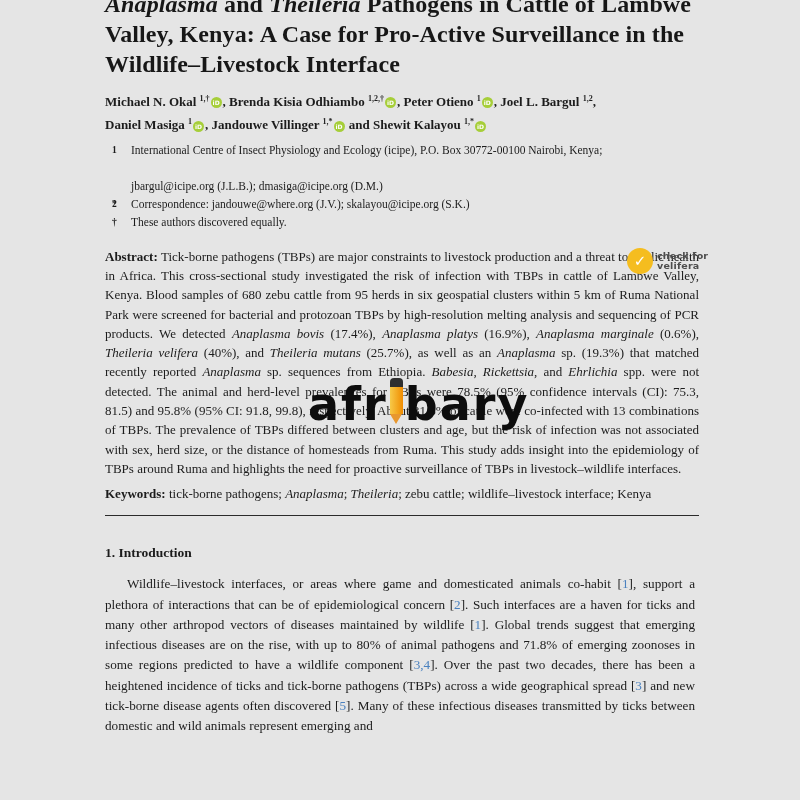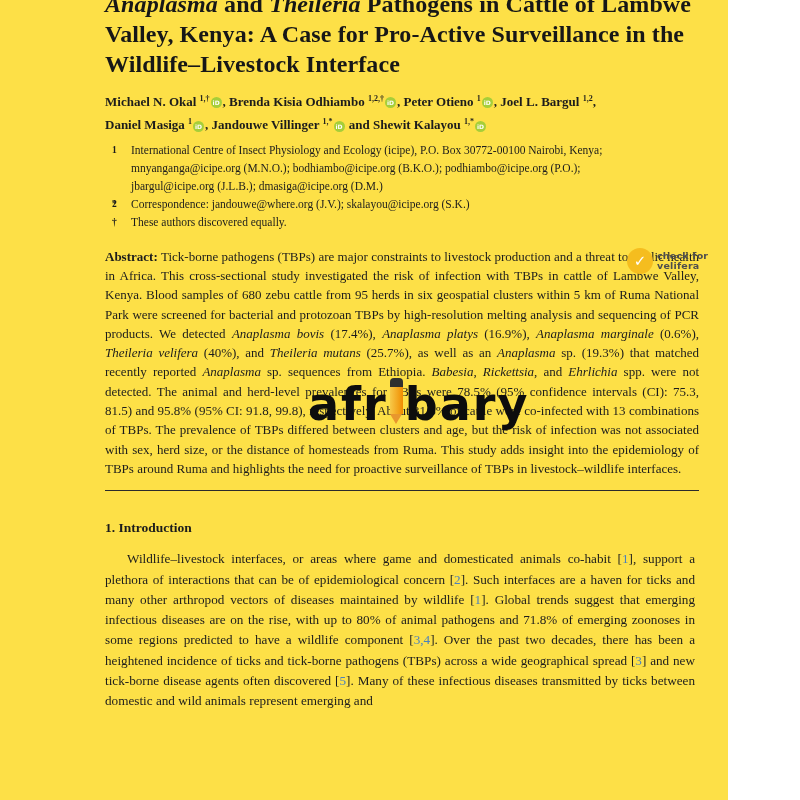--- a/index.html
+++ b/index.html
@@ -7,21 +7,21 @@
     --orcid-green:#a6ce39;
     --badge-yellow:#f5bd1f;
     --badge-text:#4d4d4d;
     --ink:#1c1c1c;
     --watermark-black:#0d0d0d;
     --pencil-yellow:#f7c948;
     --pencil-orange:#f08c00;
   }
   html,body{margin:0;padding:0;background:#ffffff;}
   .page{
-    position:relative;width:728px;height:800px;background:#fde047;
+    position:relative;width:800px;height:800px;background:#e5e5e5;
     overflow:hidden;color:var(--ink);
     font-family:"Liberation Serif","DejaVu Serif",serif;
   }
   .column{position:absolute;left:105px;top:0;width:594px;}
   .title{
     margin:-11px 0 0 0;font-size:24px;line-height:30px;font-weight:bold;
     color:#171717;letter-spacing:.1px;
   }
   .authors{margin:10px 0 0 0;font-size:13px;line-height:20px;font-weight:bold;}
   .authors sup{font-size:8px;}
@@ -83,38 +83,39 @@
 <div class="page">
   <div class="column">
 
     <h1 class="title"><span class="seg-i">Anaplasma</span><span> and </span><span class="seg-i">Theileria</span><span> Pathogens in Cattle of Lambwe Valley, Kenya: A Case for Pro-Active Surveillance in the Wildlife–Livestock Interface</span></h1>
 
     <p class="authors"><span>Michael N. Okal </span><sup>1,†</sup><span class="seg-orcid">iD</span><span>, Brenda Kisia Odhiambo </span><sup>1,2,†</sup><span class="seg-orcid">iD</span><span>, Peter Otieno </span><sup>1</sup><span class="seg-orcid">iD</span><span>, Joel L. Bargul </span><sup>1,2</sup><span>,</span><br><span>Daniel Masiga </span><sup>1</sup><span class="seg-orcid">iD</span><span>, Jandouwe Villinger </span><sup>1,*</sup><span class="seg-orcid">iD</span><span> and Shewit Kalayou </span><sup>1,*</sup><span class="seg-orcid">iD</span></p>
 
     <ul class="affils">
       <li>
         <span class="aff-marker">1</span>
-        <span class="aff-text"><span>International Centre of Insect Physiology and Ecology (icipe), P.O. Box 30772-00100 Nairobi, Kenya;</span><br><span>mnyanganga@icipe.org (M.N.O.); bodhiambo@icipe.org (B.K.O.); podhiambo@icipe.org (P.O.);</span><br><span>jbargul@icipe.org (J.L.B.); dmasiga@icipe.org (D.M.)</span></span>
+        <span class="aff-text"><span>International Centre of Insect Physiology and Ecology (icipe), P.O. Box 30772-00100 Nairobi, Kenya;</span><br><br><span>jbargul@icipe.org (J.L.B.); dmasiga@icipe.org (D.M.)</span></span>
       </li>
       <li>
         <span class="aff-marker">2</span>
       </li>
       <li>
         <span class="aff-marker">*</span>
         <span class="aff-text"><span>Correspondence: jandouwe@where.org (J.V.); skalayou@icipe.org (S.K.)</span></span>
       </li>
       <li>
         <span class="aff-marker">†</span>
         <span class="aff-text"><span>These authors discovered equally.</span></span>
       </li>
     </ul>
 
 
     <p class="abstract"><span class="seg-b">Abstract: </span><span>Tick-borne pathogens (TBPs) are major constraints to livestock production and a threat to public health in Africa. This cross-sectional study investigated the risk of infection with TBPs in cattle of Lambwe Valley, Kenya. Blood samples of 680 zebu cattle from 95 herds in six geospatial clusters within 5 km of Ruma National Park were screened for bacterial and protozoan TBPs by high-resolution melting analysis and sequencing of PCR products. We detected </span><span class="seg-i">Anaplasma bovis</span><span> (17.4%), </span><span class="seg-i">Anaplasma platys</span><span> (16.9%), </span><span class="seg-i">Anaplasma marginale</span><span> (0.6%), </span><span class="seg-i">Theileria velifera</span><span> (40%), and </span><span class="seg-i">Theileria mutans</span><span> (25.7%), as well as an </span><span class="seg-i">Anaplasma</span><span> sp. (19.3%) that matched recently reported </span><span class="seg-i">Anaplasma</span><span> sp. sequences from Ethiopia. </span><span class="seg-i">Babesia</span><span>, </span><span class="seg-i">Rickettsia</span><span>, and </span><span class="seg-i">Ehrlichia</span><span> spp. were not detected. The animal and herd-level prevalences for TBPs were 78.5% (95% confidence intervals (CI): 75.3, 81.5) and 95.8% (95% CI: 91.8, 99.8), respectively. About 31.6% of cattle were co-infected with 13 combinations of TBPs. The prevalence of TBPs differed between clusters and age, but the risk of infection was not associated with sex, herd size, or the distance of homesteads from Ruma. This study adds insight into the epidemiology of TBPs around Ruma and highlights the need for proactive surveillance of TBPs in livestock–wildlife interfaces.</span></p>
 
+    <p class="keywords"><span class="seg-b">Keywords: </span><span>tick-borne pathogens; </span><span class="seg-i">Anaplasma</span><span>; </span><span class="seg-i">Theileria</span><span>; zebu cattle; wildlife–livestock interface; Kenya</span></p>
 
     <hr class="rule">
 
     <h2 class="sec-heading">1. Introduction</h2>
 
     <p class="body-para"><span>Wildlife–livestock interfaces, or areas where game and domesticated animals co-habit [</span><span class="seg-cite">1</span><span>], support a plethora of interactions that can be of epidemiological concern [</span><span class="seg-cite">2</span><span>]. Such interfaces are a haven for ticks and many other arthropod vectors of diseases maintained by wildlife [</span><span class="seg-cite">1</span><span>]. Global trends suggest that emerging infectious diseases are on the rise, with up to 80% of animal pathogens and 71.8% of emerging zoonoses in some regions predicted to have a wildlife component [</span><span class="seg-cite">3,4</span><span>]. Over the past two decades, there has been a heightened incidence of ticks and tick-borne pathogens (TBPs) across a wide geographical spread [</span><span class="seg-cite">3</span><span>] and new tick-borne disease agents often discovered [</span><span class="seg-cite">5</span><span>]. Many of these infectious diseases transmitted by ticks between domestic and wild animals represent emerging and</span></p>
   </div>
 
   <div class="badge">
     <span class="badge-circle">✓</span>

